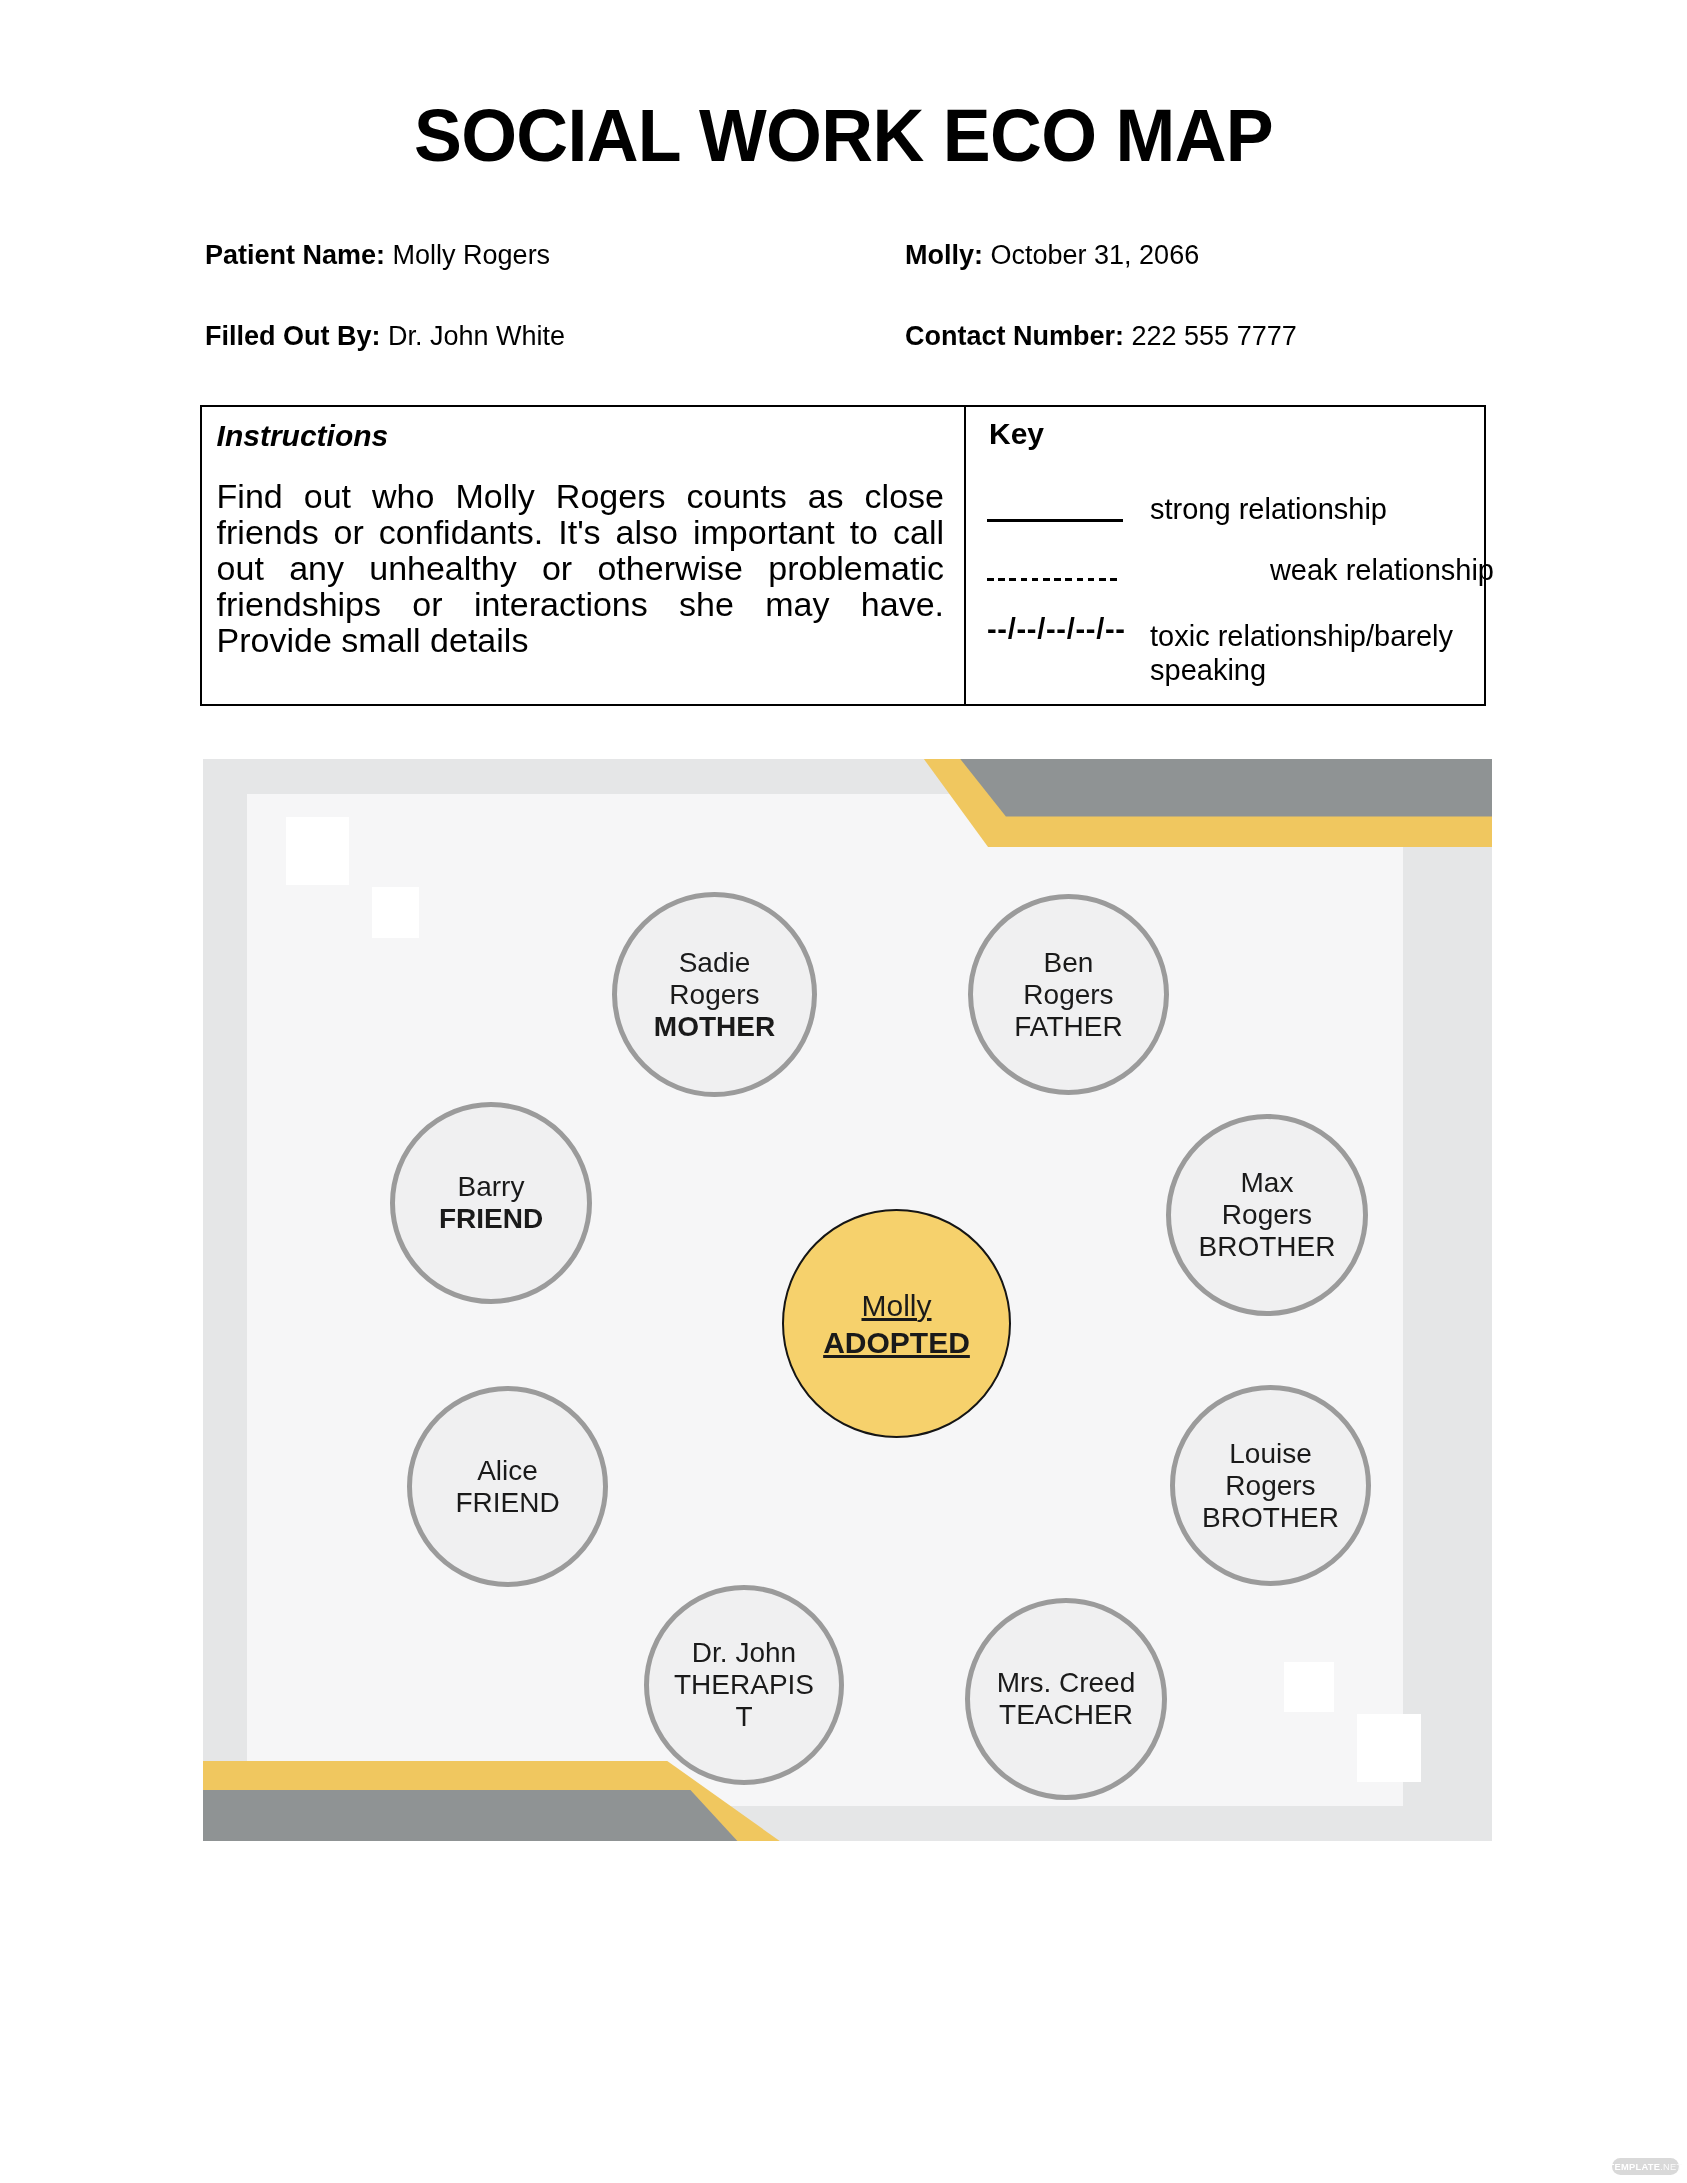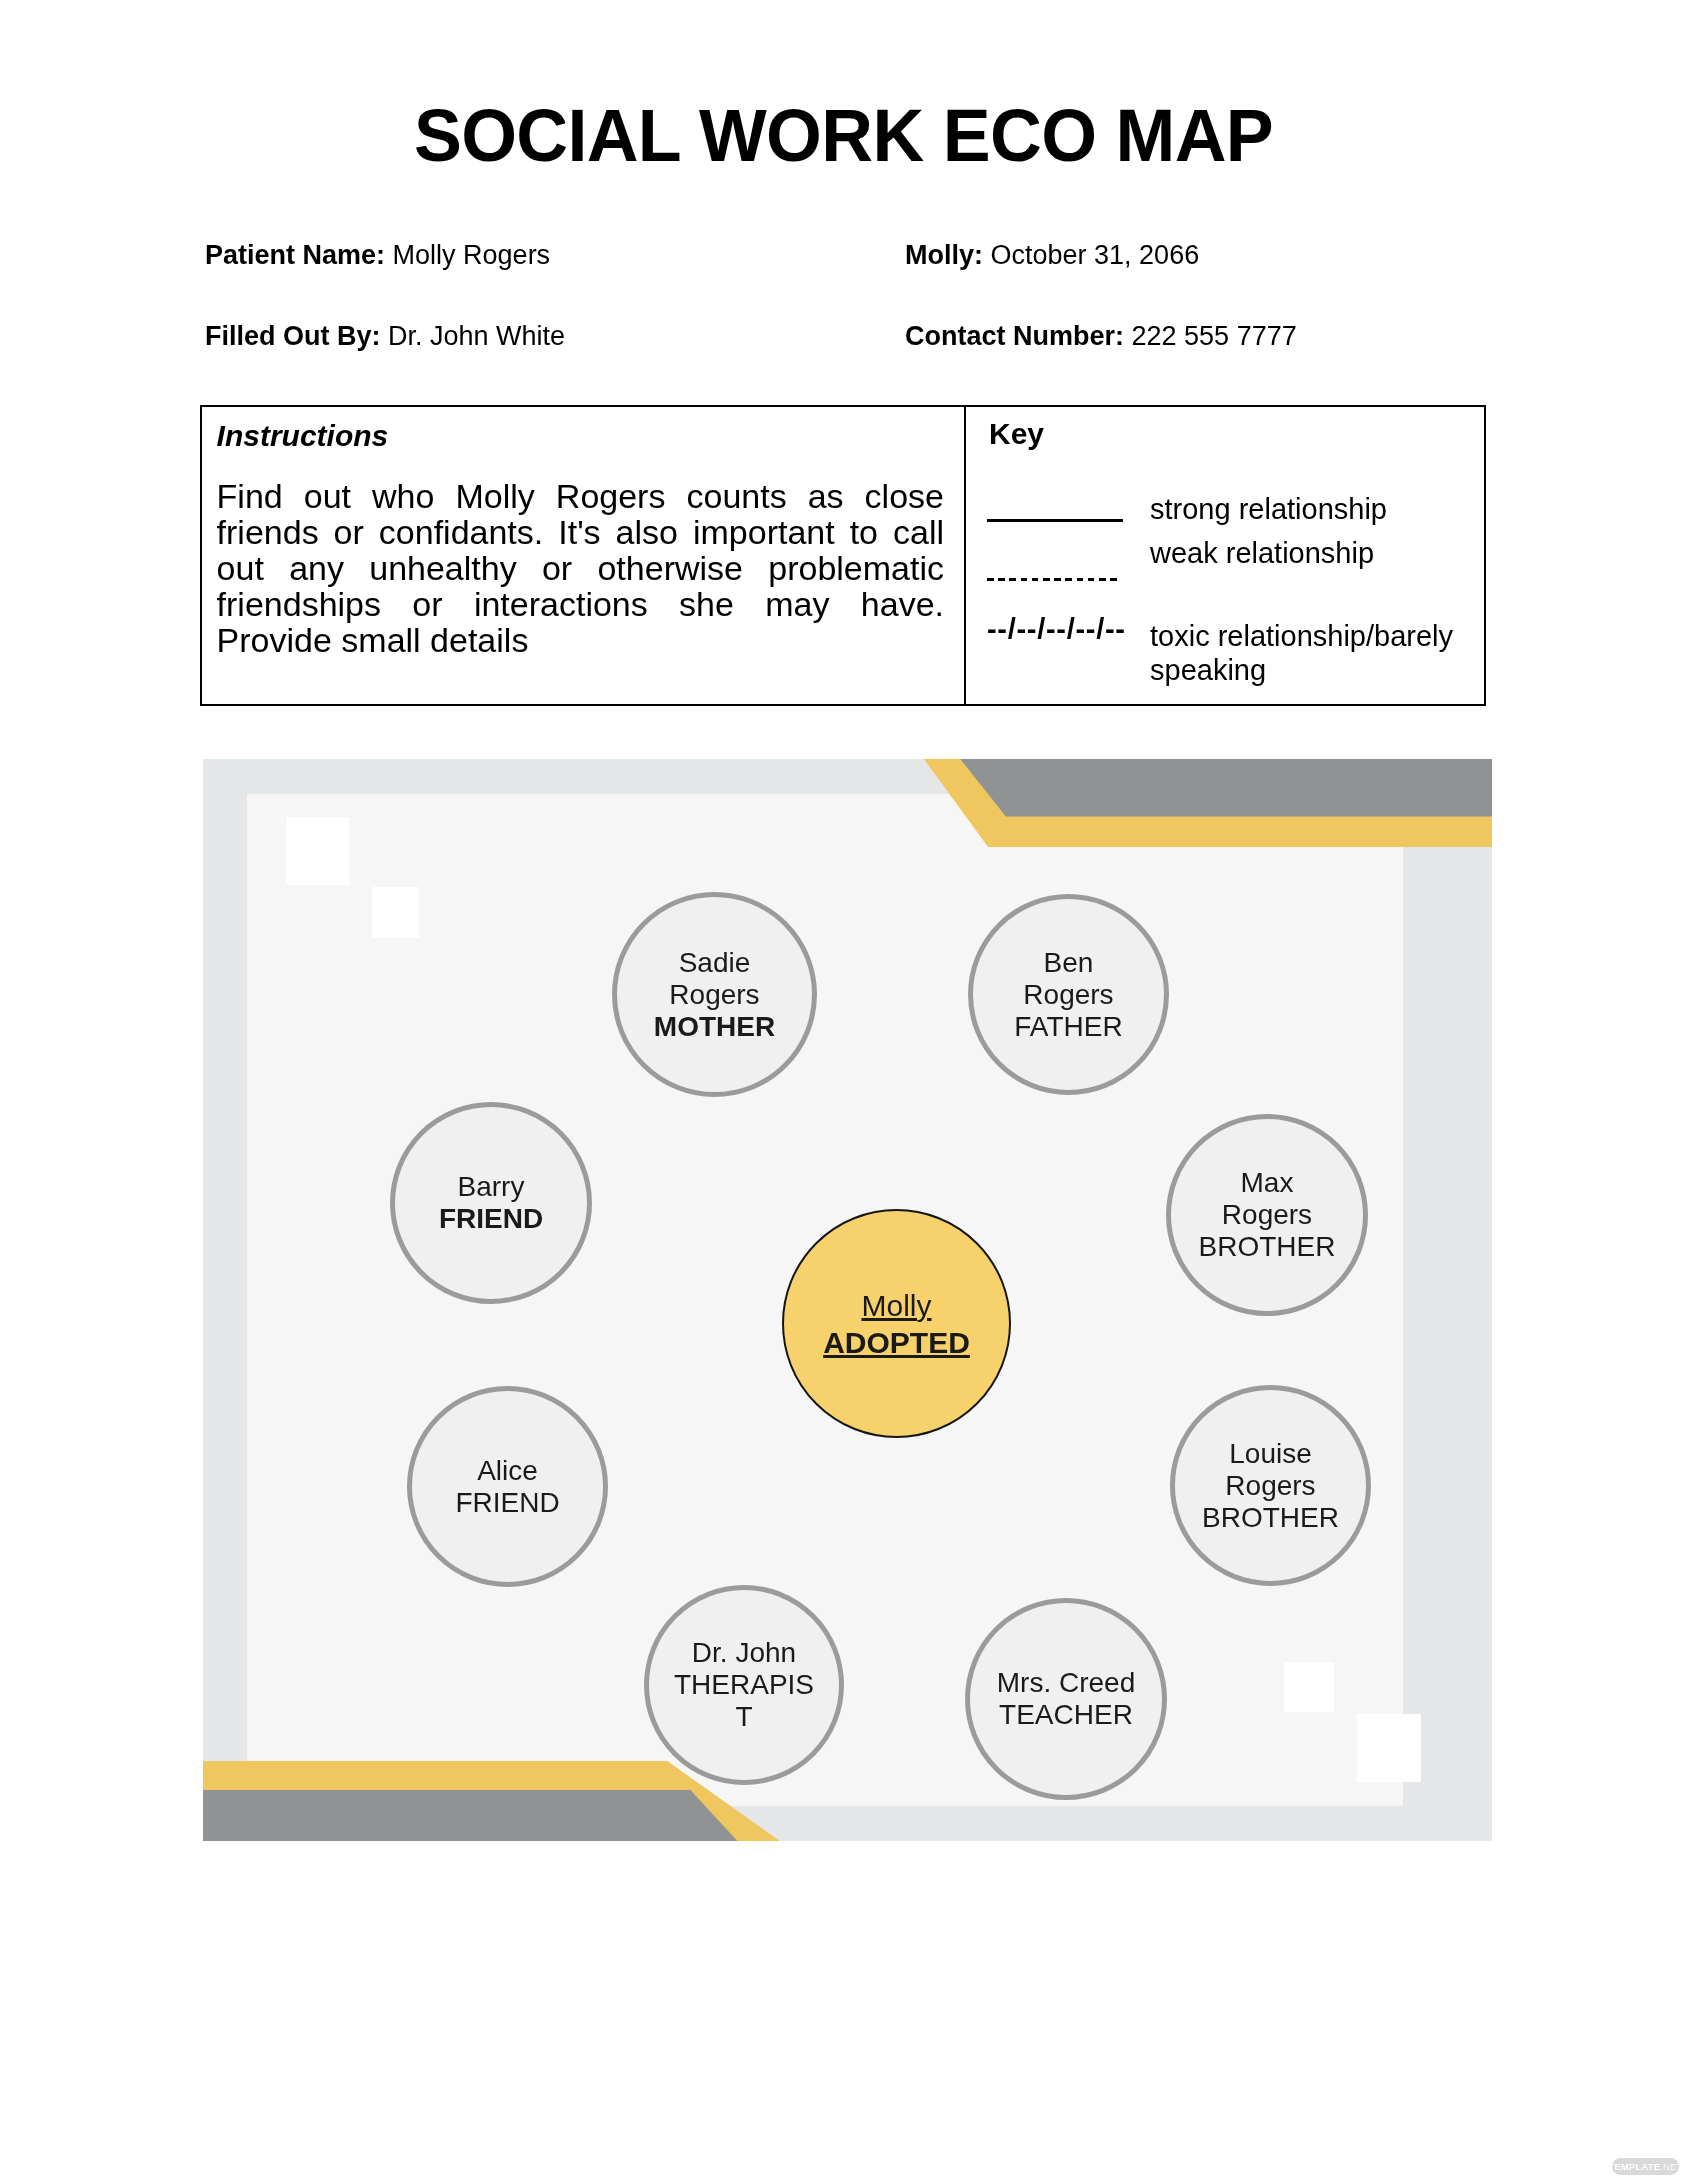--- a/index.html
+++ b/index.html
@@ -40,21 +40,21 @@
   .key-heading{position:absolute;left:23px;top:9.3px;font-size:30px;font-weight:bold;line-height:36px;}
   .key-row{position:absolute;left:0;top:0;width:100%;}
   .key-sym-box{position:absolute;left:21px;width:139px;}
   .key-label{position:absolute;left:176px;font-size:29px;line-height:34px;width:344px;margin-left:8px;}
   .sym-solid{border-top:3.3px solid #000;width:136px;height:0;}
   .sym-dashed{width:132px;height:3.3px;background:repeating-linear-gradient(90deg,#000 0 6.6px,transparent 6.6px 11.2px);}
   .sym-text{font-size:29px;font-weight:bold;letter-spacing:0.7px;white-space:nowrap;}
   .key-row0 .key-sym-box{top:112px;}
   .key-row0 .key-label{top:85px;}
   .key-row1 .key-sym-box{top:171px;}
-  .key-row1 .key-label{top:129px;}
+  .key-row1 .key-label{top:146px;text-align:right;}
   .key-row2 .key-sym-box{top:206px;}
   .key-row2 .key-label{top:212px;}
   
   .ecomap-panel{
     position:absolute;left:203px;top:759px;width:1289px;height:1082px;
     background:#e5e6e7;overflow:hidden;
   }
   .ecomap-inner{
     position:absolute;left:44px;top:35px;width:1156px;height:1012px;
     background:#f6f6f7;

